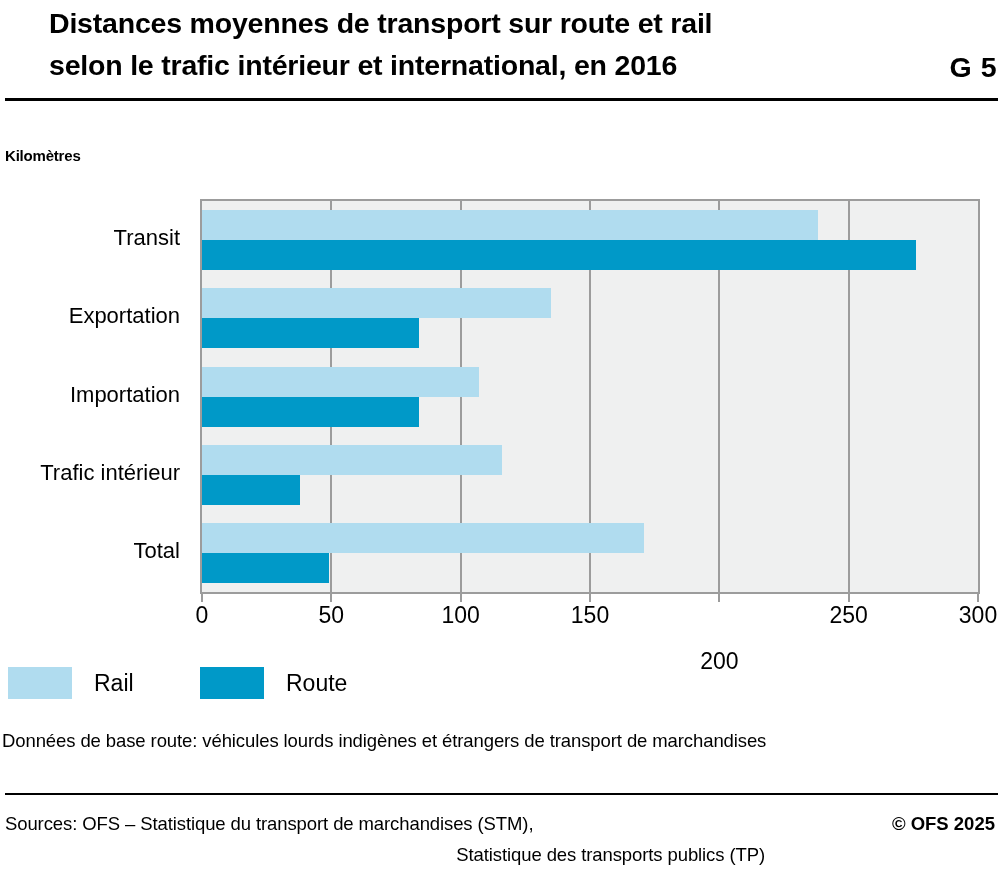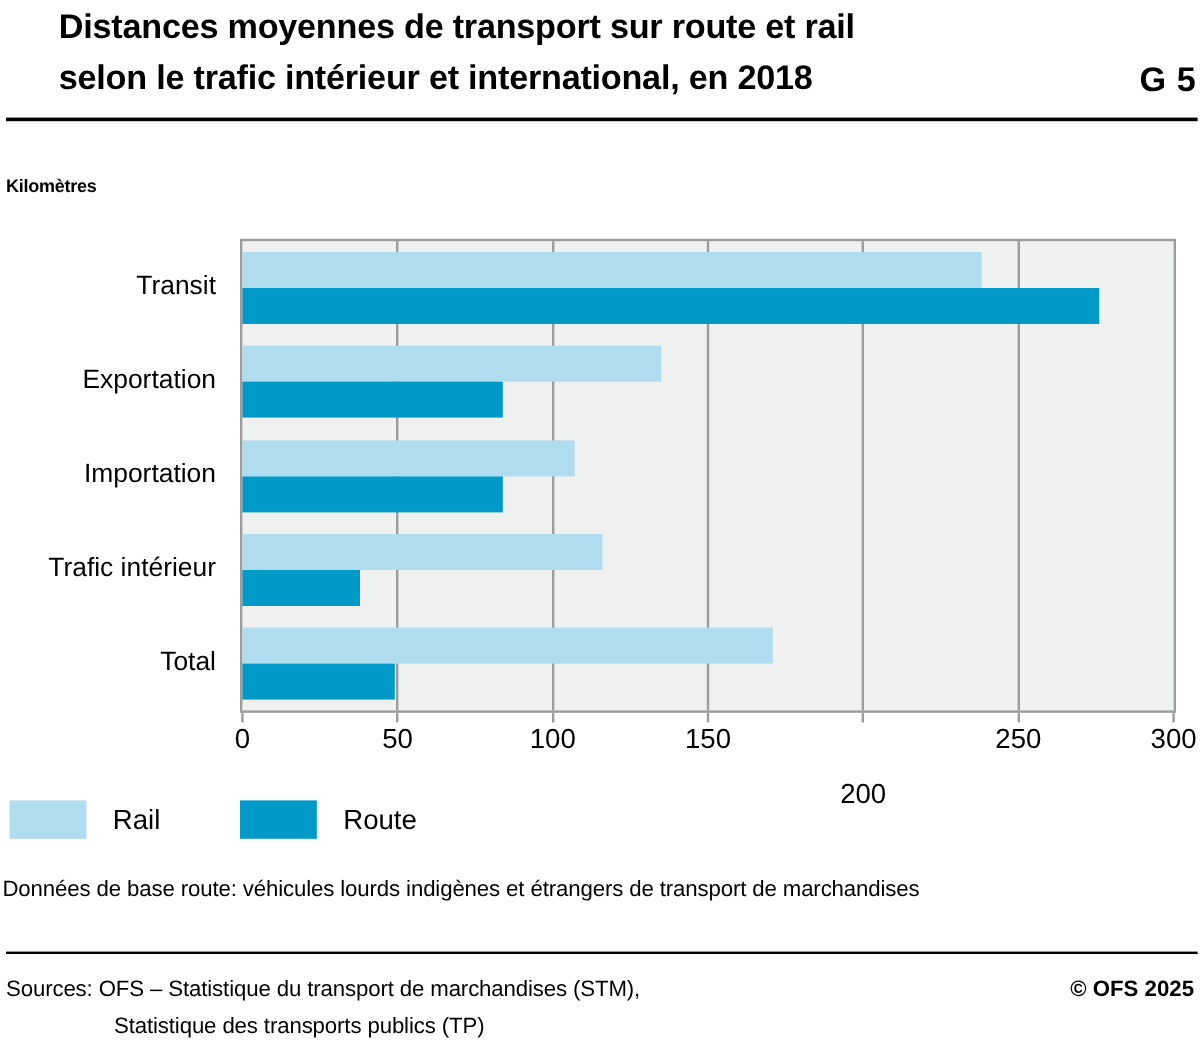--- a/index.html
+++ b/index.html
@@ -185,39 +185,39 @@
     background: #000000;
   }
   .sources {
     position: absolute;
     left: 5px; top: 808px;
     width: 760px;
     font-size: 18.5px;
     line-height: 31px;
     letter-spacing: -0.1px;
   }
-  .sources-line2 { padding-left: 90px; }
+  .sources-line2 { padding-left: 90px; text-align: right; }
   .copyright {
     position: absolute;
     right: 8px; top: 808px;
     font-size: 18.5px;
     line-height: 31px;
     font-weight: bold;
     white-space: nowrap;
   }
 </style>
 </head>
 <body>
 
 <div id="page">
 
   <div class="header">
     <div class="title-block">
       <div class="title-line">Distances moyennes de transport sur route et rail</div>
-      <div class="title-line">selon le trafic intérieur et international, en 2018</div>
+      <div class="title-line">selon le trafic intérieur et international, en 2016</div>
     </div>
     <div class="g-number">G 5</div>
     <div class="header-rule"></div>
   </div>
 
   <div class="unit-label">Kilomètres</div>
 
   <div class="chart-wrap">
     <div class="cat-labels" id="cat-labels">
         <div class="cat-label" style="top: 26.1px;">Transit</div>

